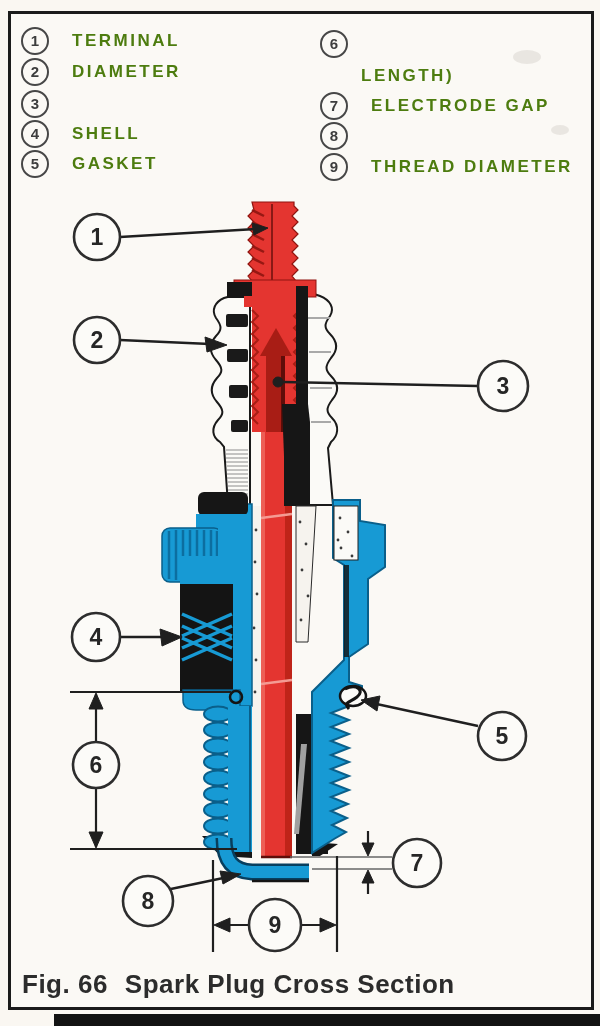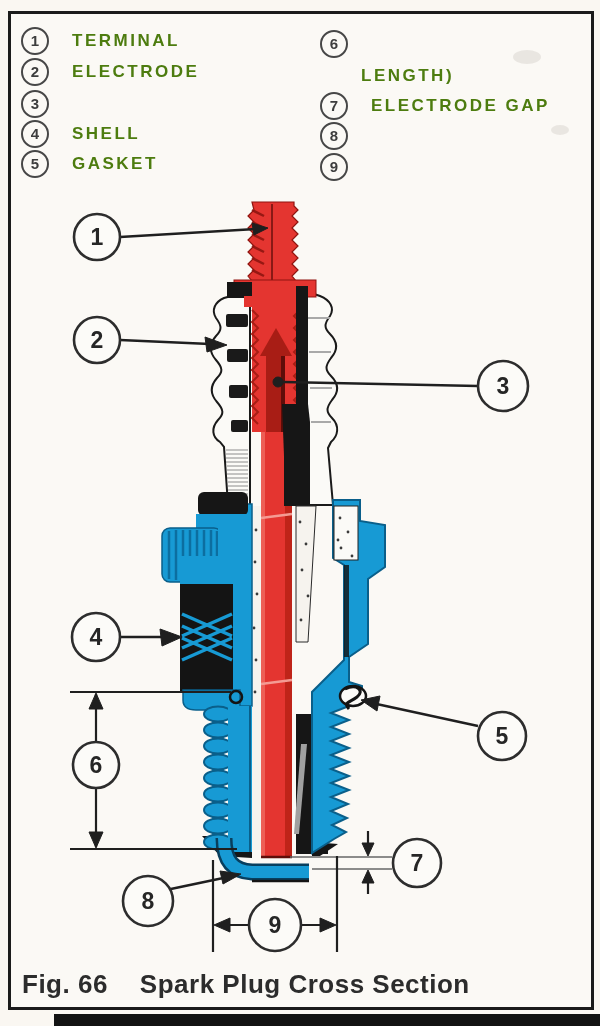--- a/index.html
+++ b/index.html
@@ -20,21 +20,21 @@
     width:24px;height:24px;border:2px solid #474747;border-radius:50%;
     display:flex;align-items:center;justify-content:center;flex:0 0 auto;
     font-size:15px;font-weight:bold;color:#3d3d3d;background:transparent;
   }
   .ll{
     font-size:17px;font-weight:bold;letter-spacing:2.5px;color:#4d7c0f;
     white-space:nowrap;
   }
   
   .caption{
-    position:absolute;left:22px;top:969px;display:inline-flex;gap:32px;
+    position:absolute;left:22px;top:969px;display:inline-flex;gap:17px;
     font-size:26px;font-weight:bold;color:#2c2c2c;letter-spacing:0.5px;white-space:nowrap;
   }
   .botbar{position:absolute;left:54px;top:1014px;width:546px;height:12px;background:#121212;}
   svg text.cnum{
     font-family:"Liberation Sans", sans-serif;font-weight:bold;font-size:23px;fill:#262626;
     text-anchor:middle;
   }
 </style>
 </head>
 <body>
@@ -303,21 +303,21 @@
     </g>
   </svg>
 
   <div>
     <div class="lrow" style="left:21px;top:27px">
       <span class="lc">1</span>
       <span class="ll">TERMINAL</span>
     </div>
     <div class="lrow" style="left:21px;top:58px">
       <span class="lc">2</span>
-      <span class="ll">ELECTRODE</span>
+      <span class="ll">DIAMETER</span>
     </div>
     <div class="lrow" style="left:21px;top:90px">
       <span class="lc">3</span>
     </div>
     <div class="lrow" style="left:21px;top:120px">
       <span class="lc">4</span>
       <span class="ll">SHELL</span>
     </div>
     <div class="lrow" style="left:21px;top:150px">
       <span class="lc">5</span>
@@ -331,20 +331,21 @@
     </div>
     <div class="lrow" style="left:320px;top:92px">
       <span class="lc">7</span>
       <span class="ll">ELECTRODE GAP</span>
     </div>
     <div class="lrow" style="left:320px;top:122px">
       <span class="lc">8</span>
     </div>
     <div class="lrow" style="left:320px;top:153px">
       <span class="lc">9</span>
+      <span class="ll">THREAD DIAMETER</span>
     </div>
   </div>
 
   <div class="caption">
     <span>Fig. 66</span>
     <span>Spark Plug Cross Section</span>
   </div>
 
   <div class="botbar"></div>
 </div>

